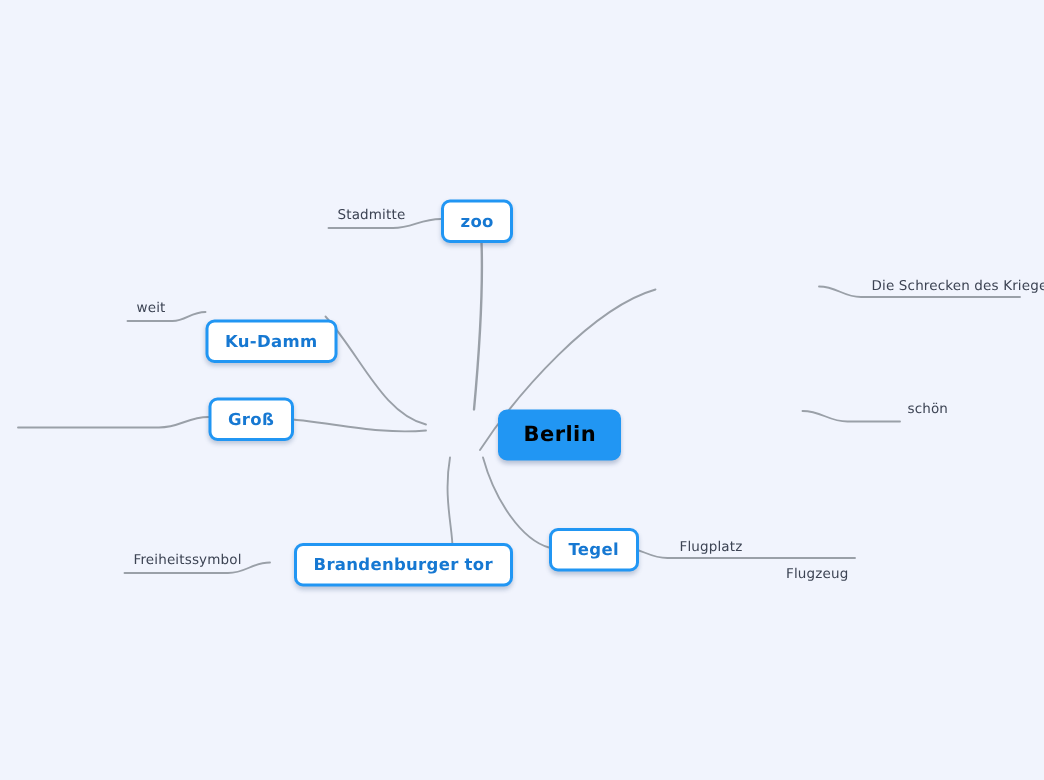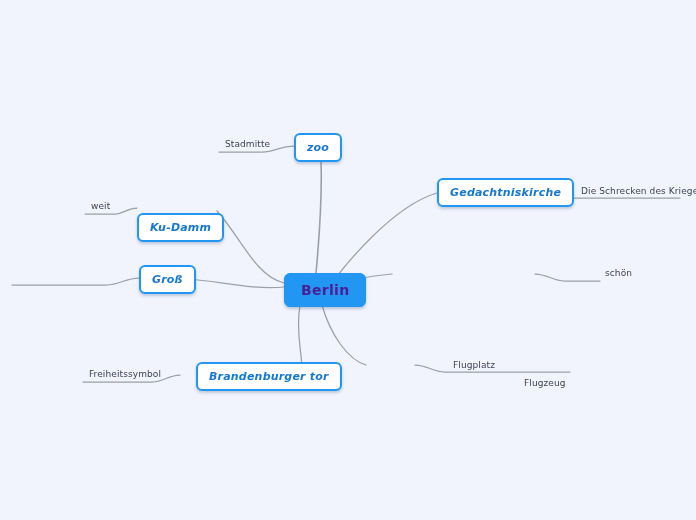--- a/index.html
+++ b/index.html
@@ -32,39 +32,39 @@
   .node {
     position: absolute;
     box-sizing: border-box;
     white-space: nowrap;
   }
   
   .node.central {
     background: #2196f3;
     border: 1px solid #2196f3;
     border-radius: 6px;
-    color: #4c1d95;
+    color: #000000;
     font-weight: bold;
     font-size: 14px;
     padding: 8px 16px;
     box-shadow: 0 2px 3px rgba(40,70,120,0.28);
     letter-spacing: 0.3px;
+    margin-left: 48px;
   }
   
   .node.boxed {
     background: #ffffff;
     border: 2px solid #2196f3;
     border-radius: 6px;
     color: #1678d2;
     font-weight: bold;
     font-size: 11px;
     padding: 6px 11px;
     box-shadow: 0 2px 3px rgba(40,70,120,0.25);
     letter-spacing: 0.2px;
-    font-style: italic;
   }
   
   .node.plain {
     color: #3c4353;
     font-size: 9px;
     font-weight: normal;
     padding: 1px 3px 3px 3px;
     background: transparent;
     border: none;
     letter-spacing: 0.1px;
@@ -130,31 +130,31 @@
     <span>Groß</span>
   </div>
 
   <div class="node boxed" style="left:180px; top:362px;margin-left:16px;">
     <span>Brandenburger tor</span>
   </div>
   <div class="node plain" style="left:86px; top:368px;">
     <span>Freiheitssymbol</span>
   </div>
 
-  <div class="node boxed" style="left:437px; top:178px;">
-    <span>Gedachtniskirche</span>
-  </div>
   <div class="node plain" style="left:578px; top:185px;">
     <span>Die Schrecken des Krieges</span>
   </div>
 
   <div class="node plain" style="left:569px; top:267px;padding-left:36px;">
     <span>schön</span>
   </div>
 
+  <div class="node boxed" style="left:366px; top:352px;">
+    <span>Tegel</span>
+  </div>
   <div class="node plain" style="left:450px; top:359px;">
     <span>Flugplatz</span>
   </div>
   <div class="node plain" style="left:521px; top:377px;">
     <span>Flugzeug</span>
   </div>
 
 </div>
 
 </body></html>

